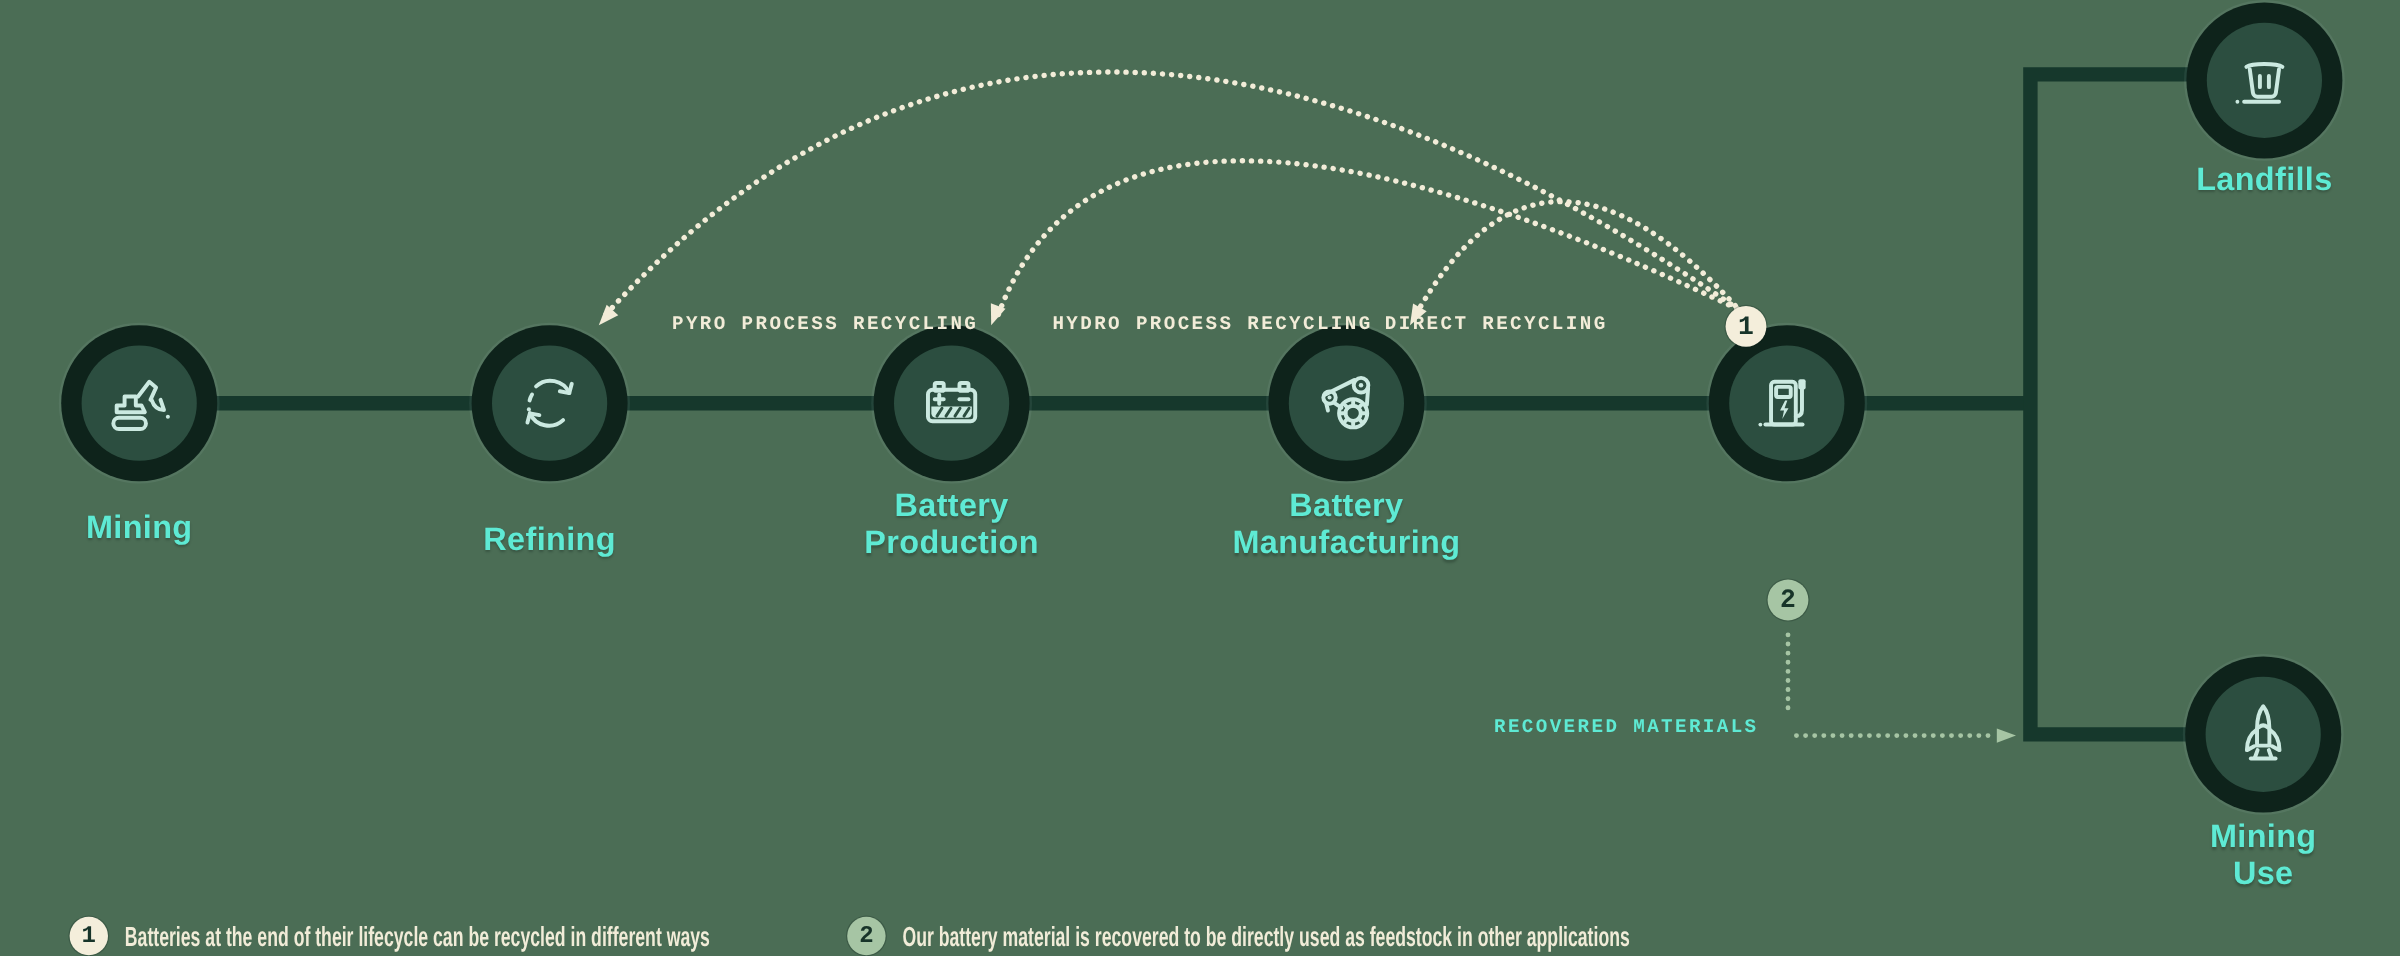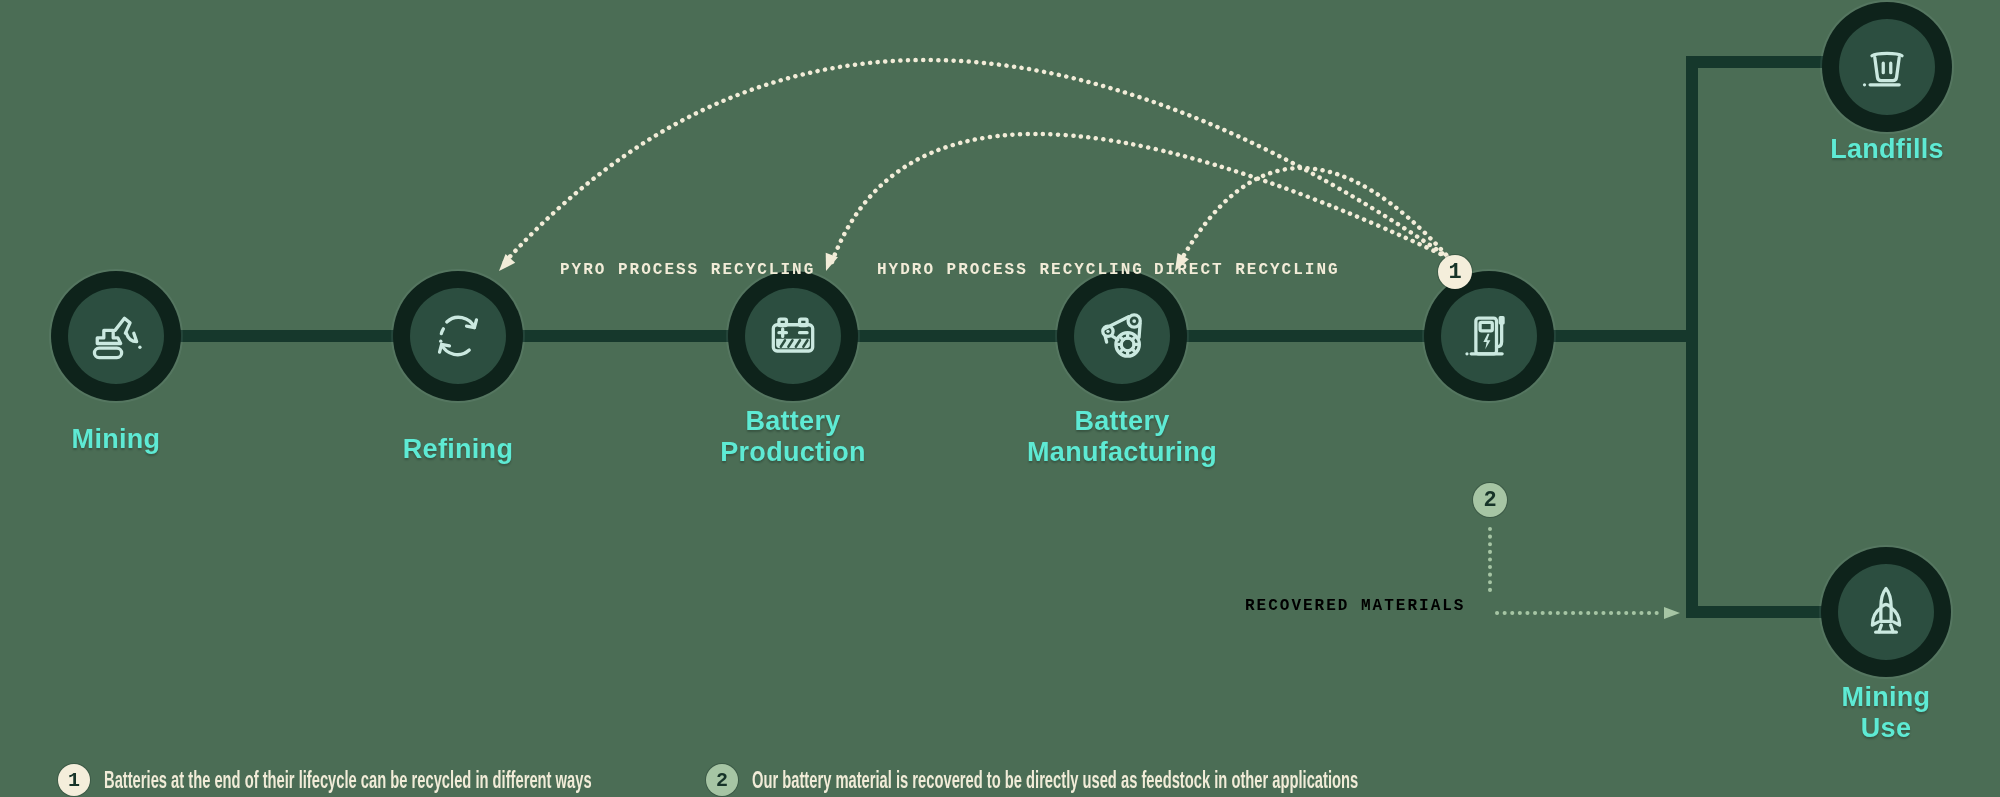--- a/index.html
+++ b/index.html
@@ -26,21 +26,21 @@
     line-height:31px; text-align:center; letter-spacing:0.3px;
     text-shadow:0 2px 2px rgba(10,25,18,0.28);
   }
 
   .arc-label {
     position:absolute; color:#f2ecd8;
     font-family:"Liberation Mono", monospace; font-weight:bold;
     font-size:16px; letter-spacing:2px; white-space:nowrap; line-height:22px;
   }
   .recovered-label {
-    position:absolute; color:#000000;
+    position:absolute; color:#5eead4;
     font-family:"Liberation Mono", monospace; font-weight:bold;
     font-size:16px; letter-spacing:2px; white-space:nowrap; line-height:22px;
     text-align:right;
   }
 
   .badge {
     position:absolute; border-radius:50%;
     display:flex; align-items:center; justify-content:center;
     font-family:"Liberation Mono", monospace; font-weight:bold; color:#173429;
     box-shadow:0 0 0 1px rgba(16,36,28,0.25);

